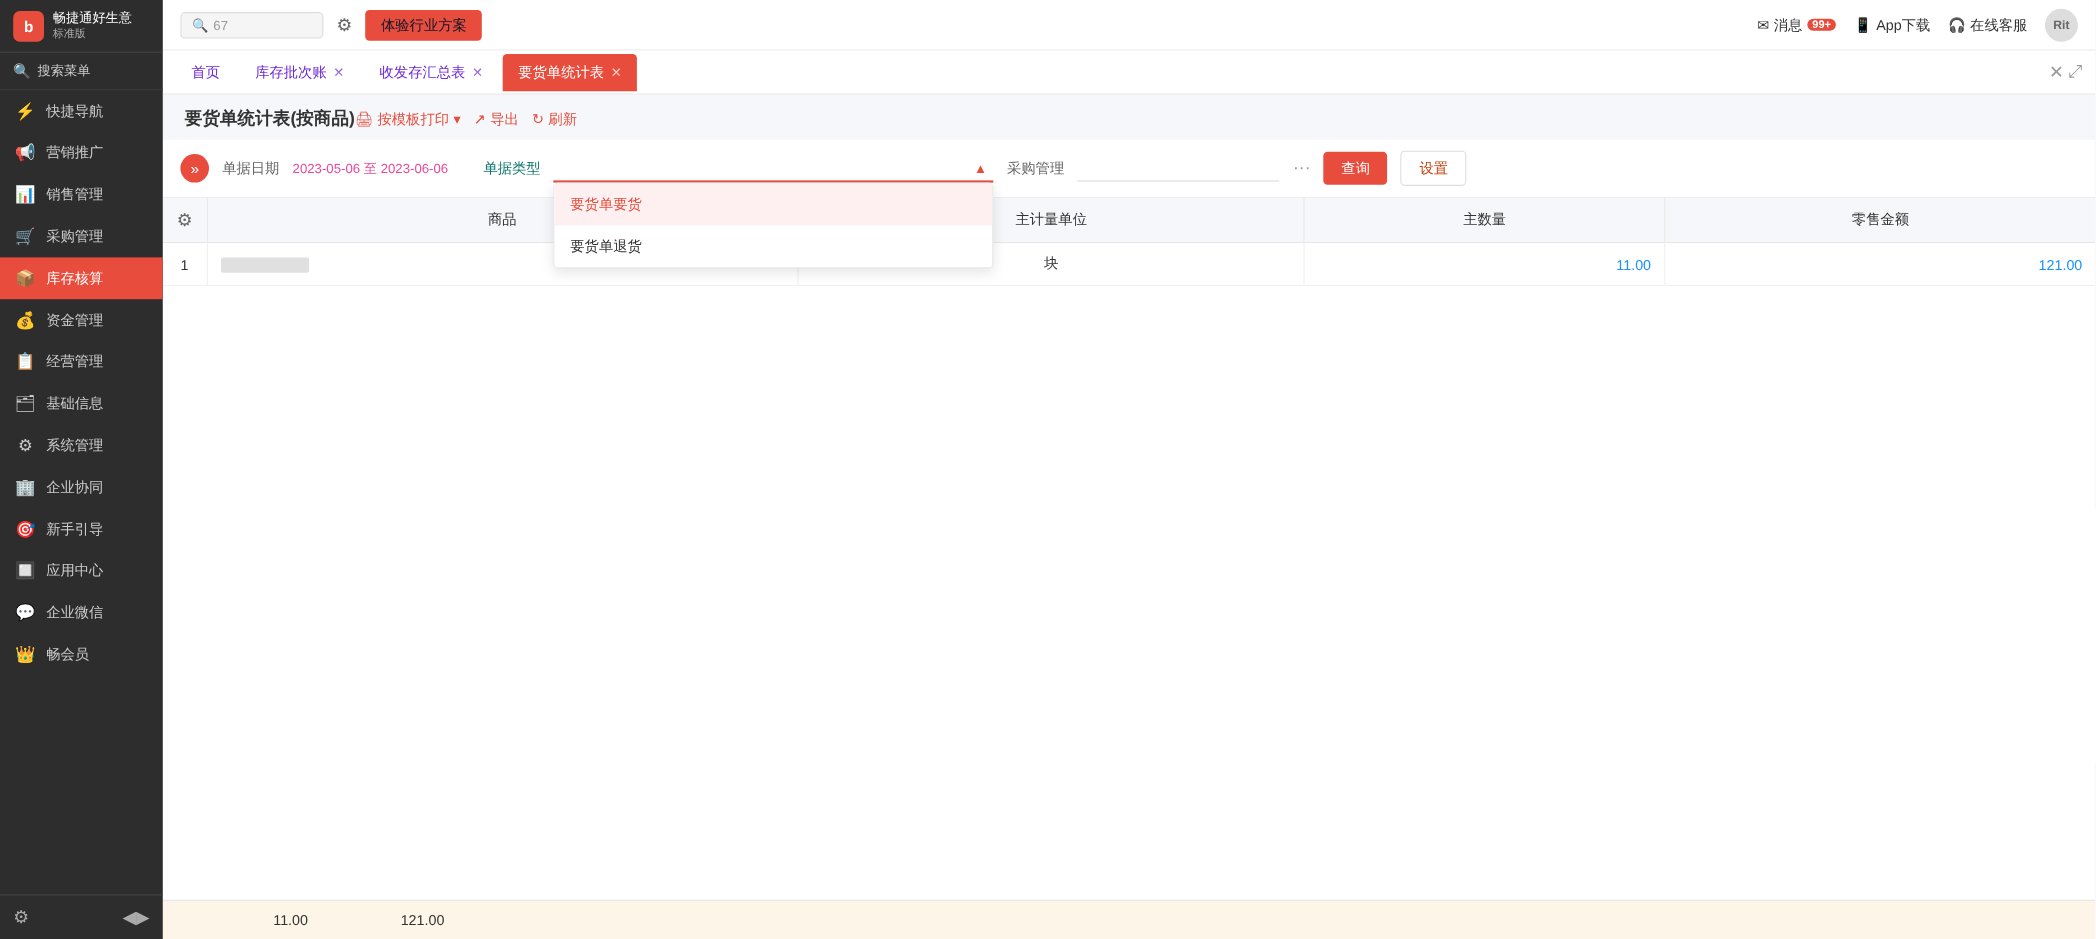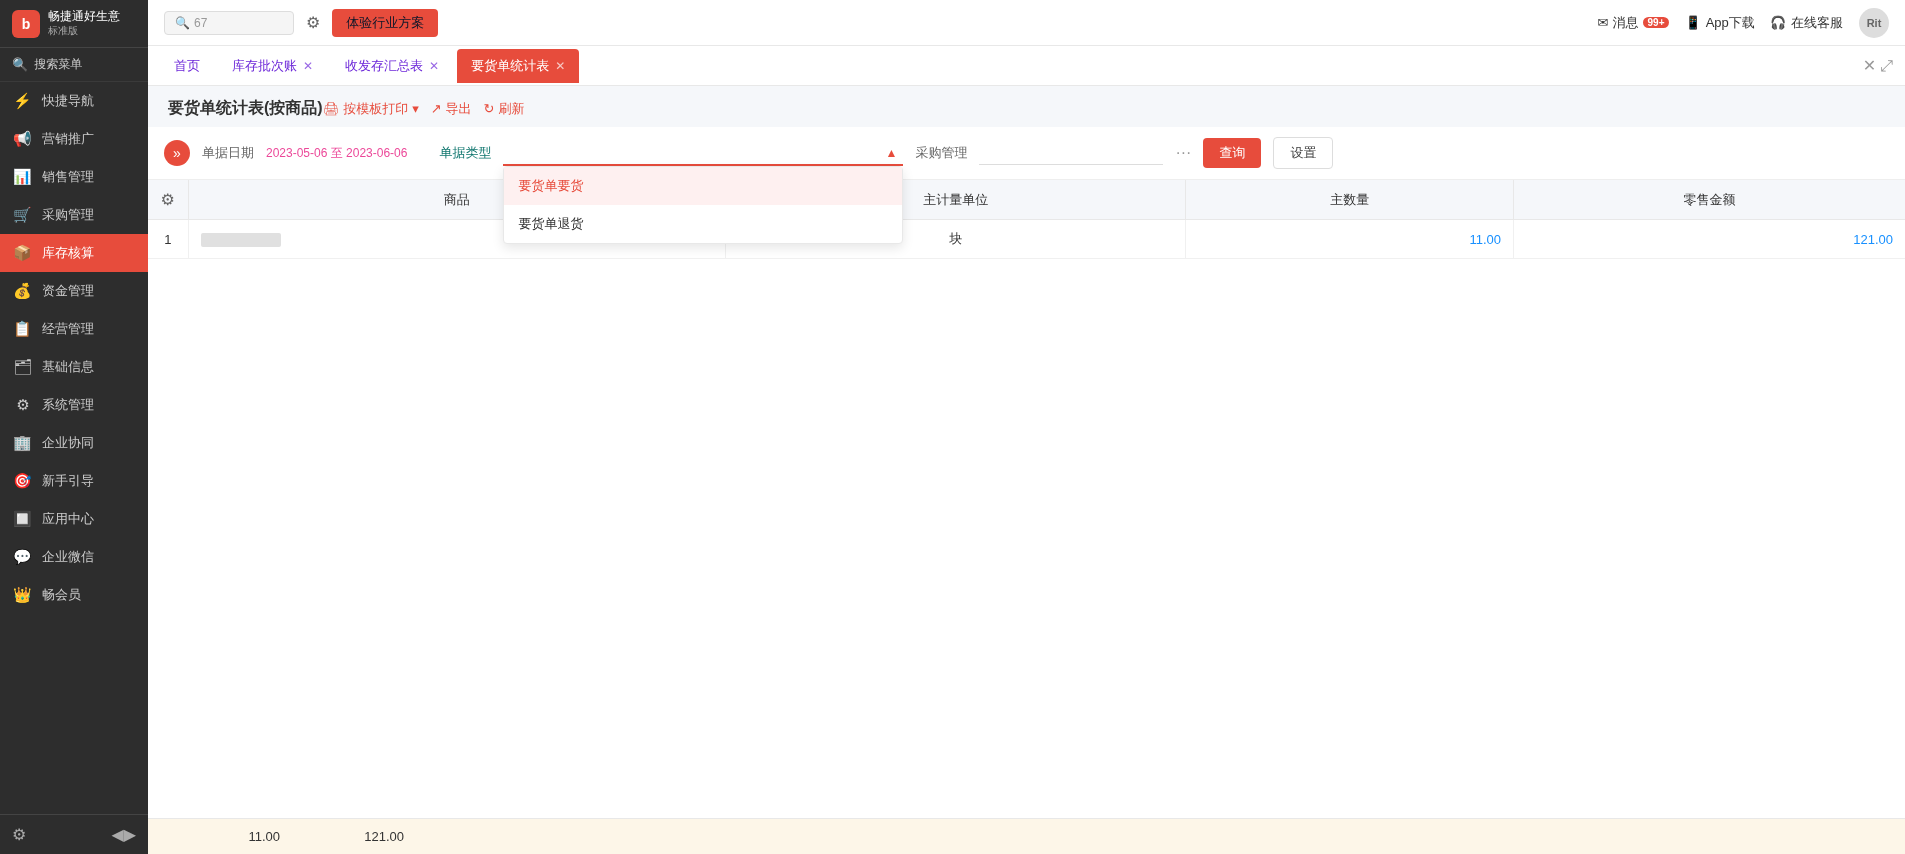--- a/index.html
+++ b/index.html
@@ -269,21 +269,21 @@
       color: white;
       border: none;
       padding: 6px 16px;
       border-radius: 4px;
       font-size: 13px;
       cursor: pointer;
       flex-shrink: 0;
     }
     .filter-set-btn {
       background: #fff;
-      color: #404040;
+      color: #c2410c;
       border: 1px solid #ddd;
       padding: 6px 16px;
       border-radius: 4px;
       font-size: 13px;
       cursor: pointer;
       flex-shrink: 0;
     }
     .dropdown-menu {
       position: absolute;
       top: 100%;

